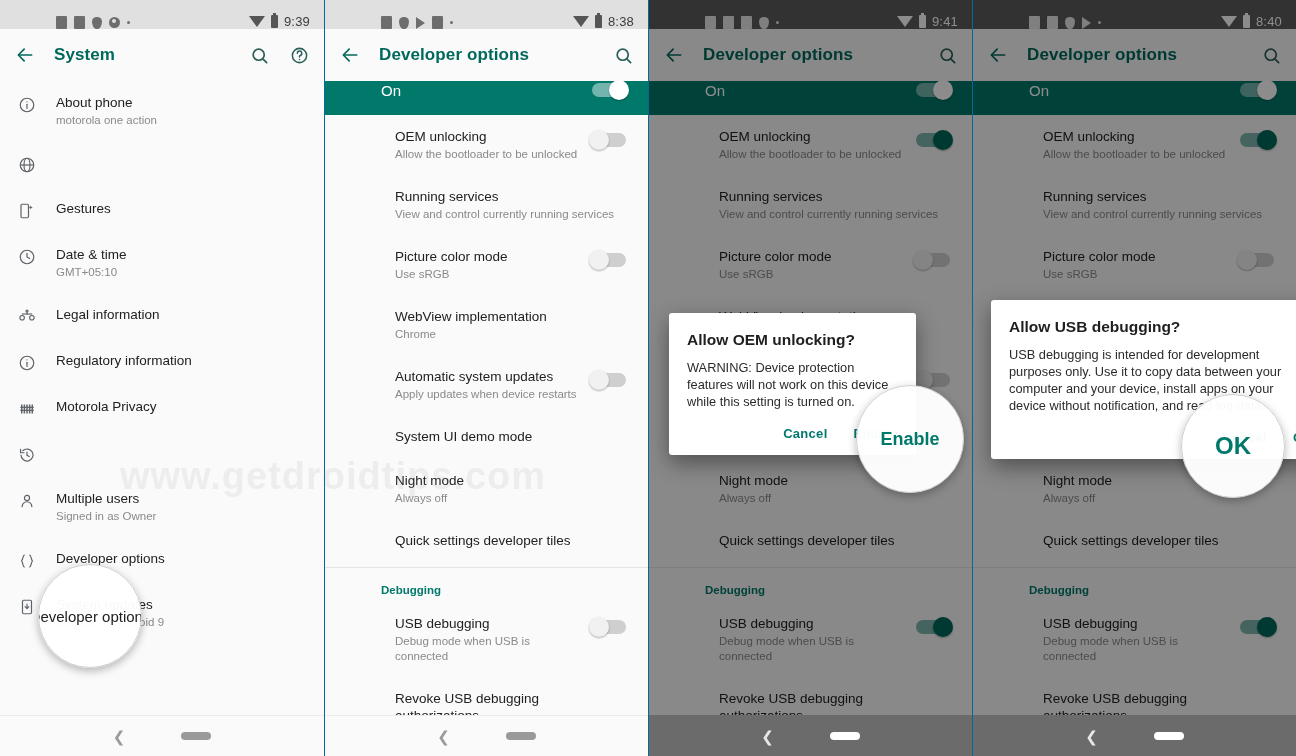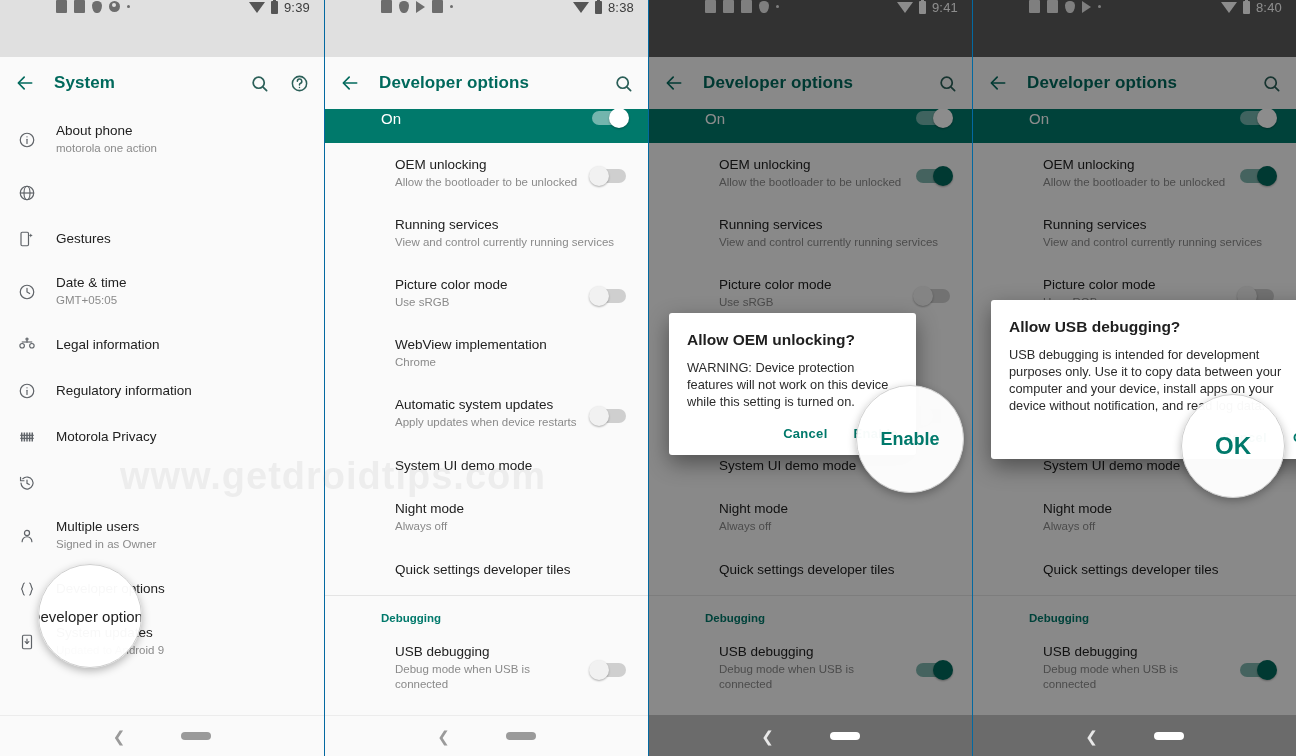--- a/index.html
+++ b/index.html
@@ -14,23 +14,23 @@
     position: relative;
     width: 324px; height: 756px;
     background: #fafafa;
     overflow: hidden;
     flex: 0 0 324px;
   }
   .phone + .phone { border-left: 1px solid #0369a1; }
 
   
   .statusbar {
-    height: 57px;
+    height: 29px;
     background: #e0e0e0;
-    display: flex; align-items: flex-start;
+    display: flex; align-items: flex-end;
     padding: 0 14px;
     position: relative;
     z-index: 3;
   }
   .dark .statusbar { background: #5c5c5c; }
   .sb-left { display: flex; align-items: center; gap: 7px; margin-left: 42px; }
   .sb-right { margin-left: auto; display: flex; align-items: center; gap: 6px; }
   .sb-ico { width: 11px; height: 13px; background: #6d6d6d; display:inline-block; border-radius: 2px; position: relative; }
   .dark .sb-ico { background: #e8e8e8; }
   .sb-ico.dot { width: 3px; height: 3px; border-radius: 50%; }
@@ -82,21 +82,21 @@
   .sw.off .thumb { left: -3px; }
   .sw.on  .thumb { left: 17px; }
   .sw.on .track { background: #7fb5ad; }
   .sw.on .thumb { background: #00695c; }
   .sw.white-on .track { background: rgba(255,255,255,.45); }
   .sw.white-on .thumb { background: #ffffff; }
 
   
   .scroll { position: relative; }
   .item {
-    display: flex; align-items: center;
+    display: flex; align-items: flex-start;
     padding: 13px 22px 13px 14px;
     min-height: 44px;
   }
   .item .ico {
     width: 26px; flex: 0 0 26px; margin-top: 2px;
     display: flex; align-items: center; justify-content: center;
     color: #5f6368;
   }
   .item .txt { flex: 1; padding-left: 16px; }
   .item.noicon .txt { padding-left: 56px; }
@@ -245,21 +245,21 @@
       </div>
       <div class="item">
         <span class="ico">
             <svg width="18" height="18" viewBox="0 0 24 24" fill="none" stroke="#5f6368" stroke-width="1.6">
               <circle cx="12" cy="12" r="9"></circle>
               <polyline points="12 7 12 12 15.5 14" stroke-linecap="round"></polyline>
             </svg>
           </span>
         <span class="txt">
             <div class="t1">Date &amp; time</div>
-            <div class="t2">GMT+05:05</div>
+            <div class="t2">GMT+05:10</div>
           </span>
       </div>
       <div class="item">
         <span class="ico">
             <svg width="18" height="18" viewBox="0 0 24 24" fill="none" stroke="#5f6368" stroke-width="1.5">
               <line x1="12" y1="5" x2="12" y2="9"></line>
               <line x1="5" y1="8" x2="19" y2="8"></line>
               <circle cx="5.5" cy="13" r="3"></circle>
               <circle cx="18.5" cy="13" r="3"></circle>
               <circle cx="12" cy="4" r="1.4"></circle>

